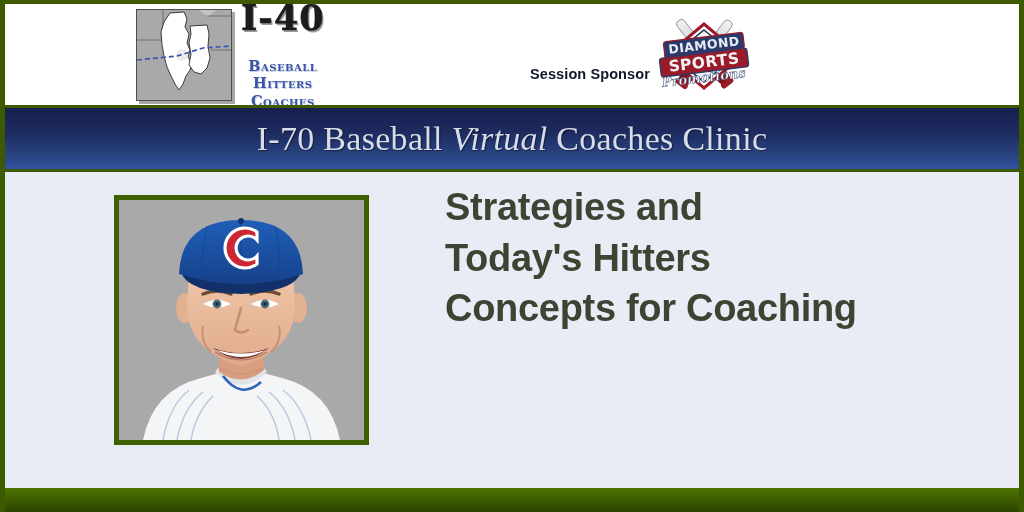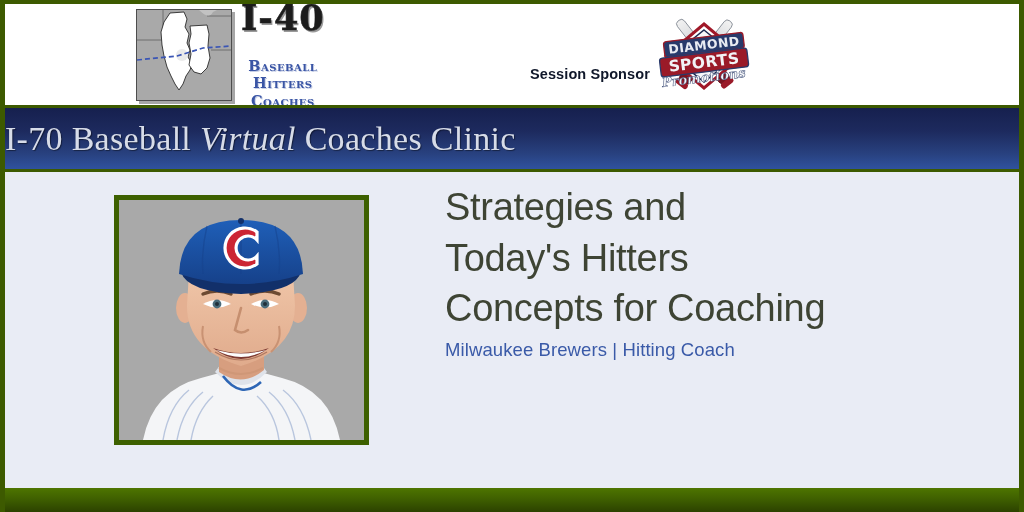--- a/index.html
+++ b/index.html
@@ -109,20 +109,21 @@
 
   
   .banner {
     position: relative;
     height: 61px;
     background: linear-gradient(to bottom, #16204e 0%, #1d2a5e 38%, #28417f 75%, #30529e 100%);
     border-top: 3px solid #3d5a00;
     border-bottom: 3px solid #3d5a00;
     display: flex;
     align-items: center;
+    justify-content: center;
     box-sizing: content-box;
   }
   .banner-title {
     font-family: "Liberation Serif", "DejaVu Serif", serif;
     font-size: 34px;
     color: #d7dce8;
     letter-spacing: 0.3px;
     white-space: nowrap;
     text-shadow: 1px 1px 1px rgba(0,0,0,0.45);
   }
@@ -149,21 +150,21 @@
   .photo-frame svg { display: block; }
 
   .content {
     position: absolute;
     left: 440px;
     top: 10px;
     right: 20px;
   }
   .session-title {
     font-size: 38px;
-    font-weight: normal;
+    font-weight: bold;
     color: #3e4434;
     line-height: 1.33;
     letter-spacing: -0.3px;
     margin: 0;
   }
   .speaker-name {
     margin-top: 21px;
     font-size: 31px;
     font-weight: bold;
     color: #2e4a9e;
@@ -350,18 +351,17 @@
         <circle cx="122" cy="21" r="3" fill="#12306a"></circle>
       </svg>
     </div>
 
     <div class="content">
       <div class="session-title">
         <div>Strategies and</div>
         <div>Today's Hitters</div>
         <div>Concepts for Coaching</div>
       </div>
-      <div class="speaker-role">Milwaukee Brewers | Hitting Coach</div>
     </div>
   </div>
 
   <div class="footer-bar"></div>
 </div>
 
 </body></html>

